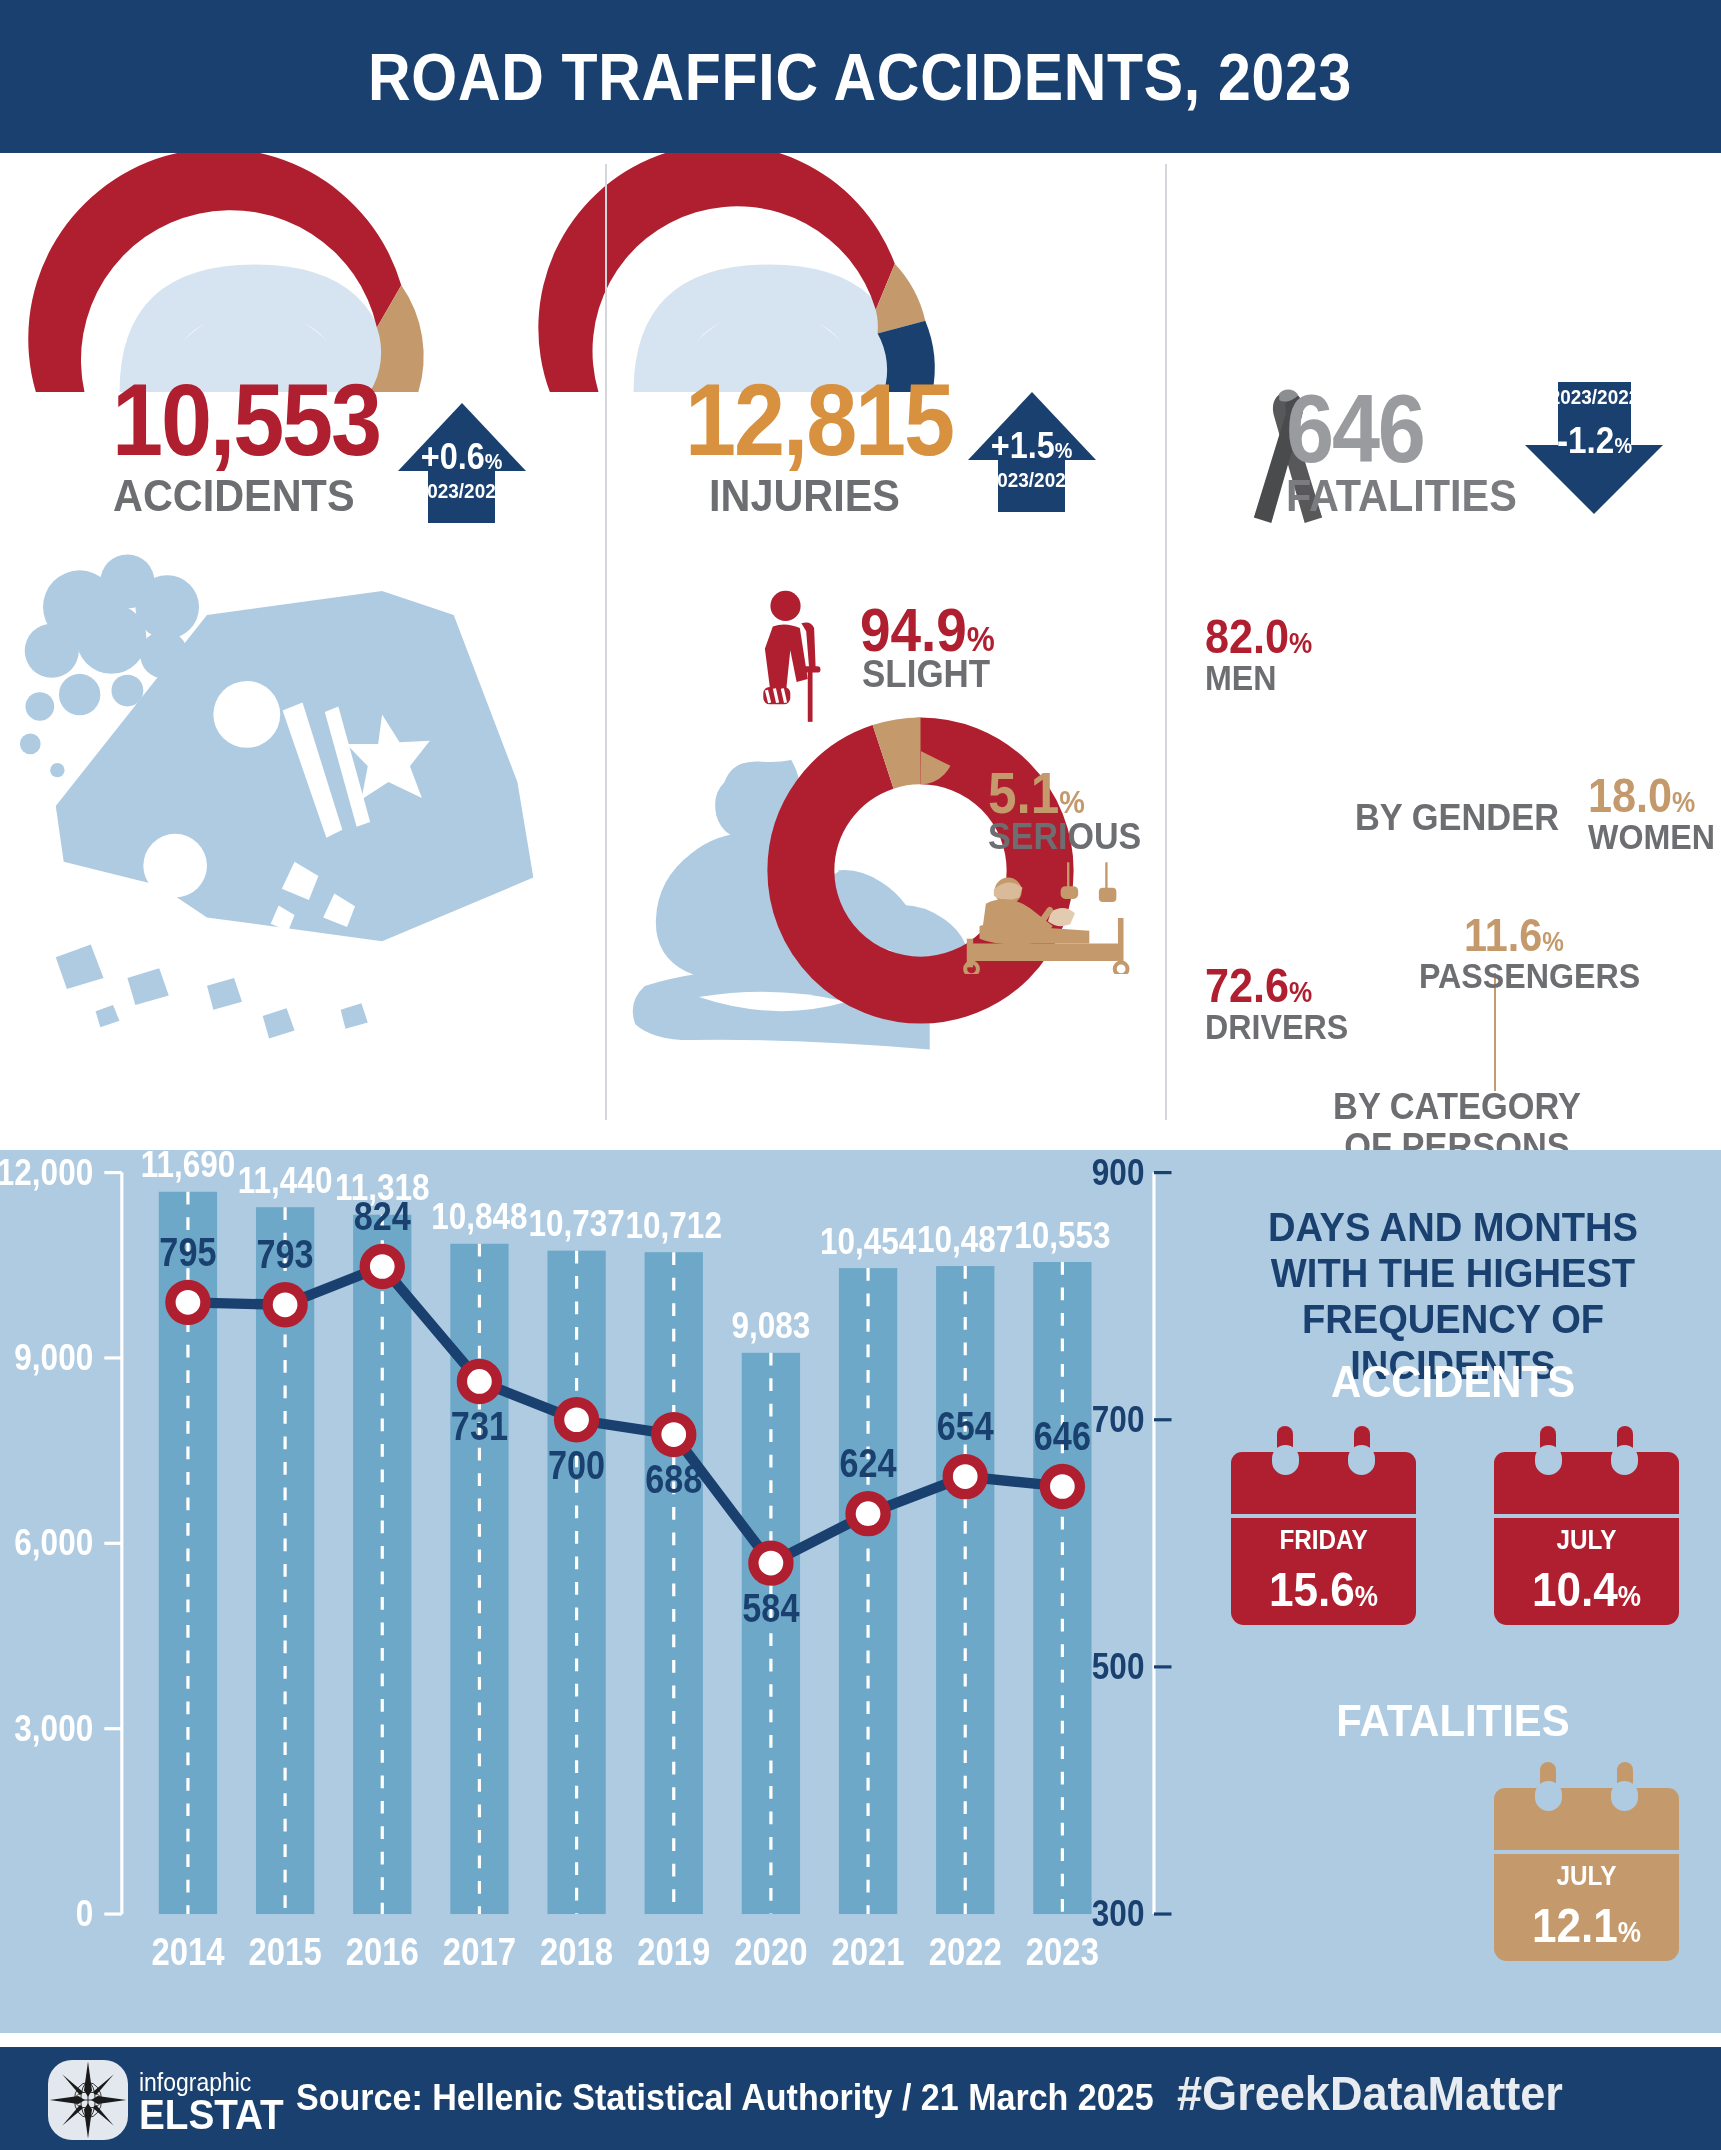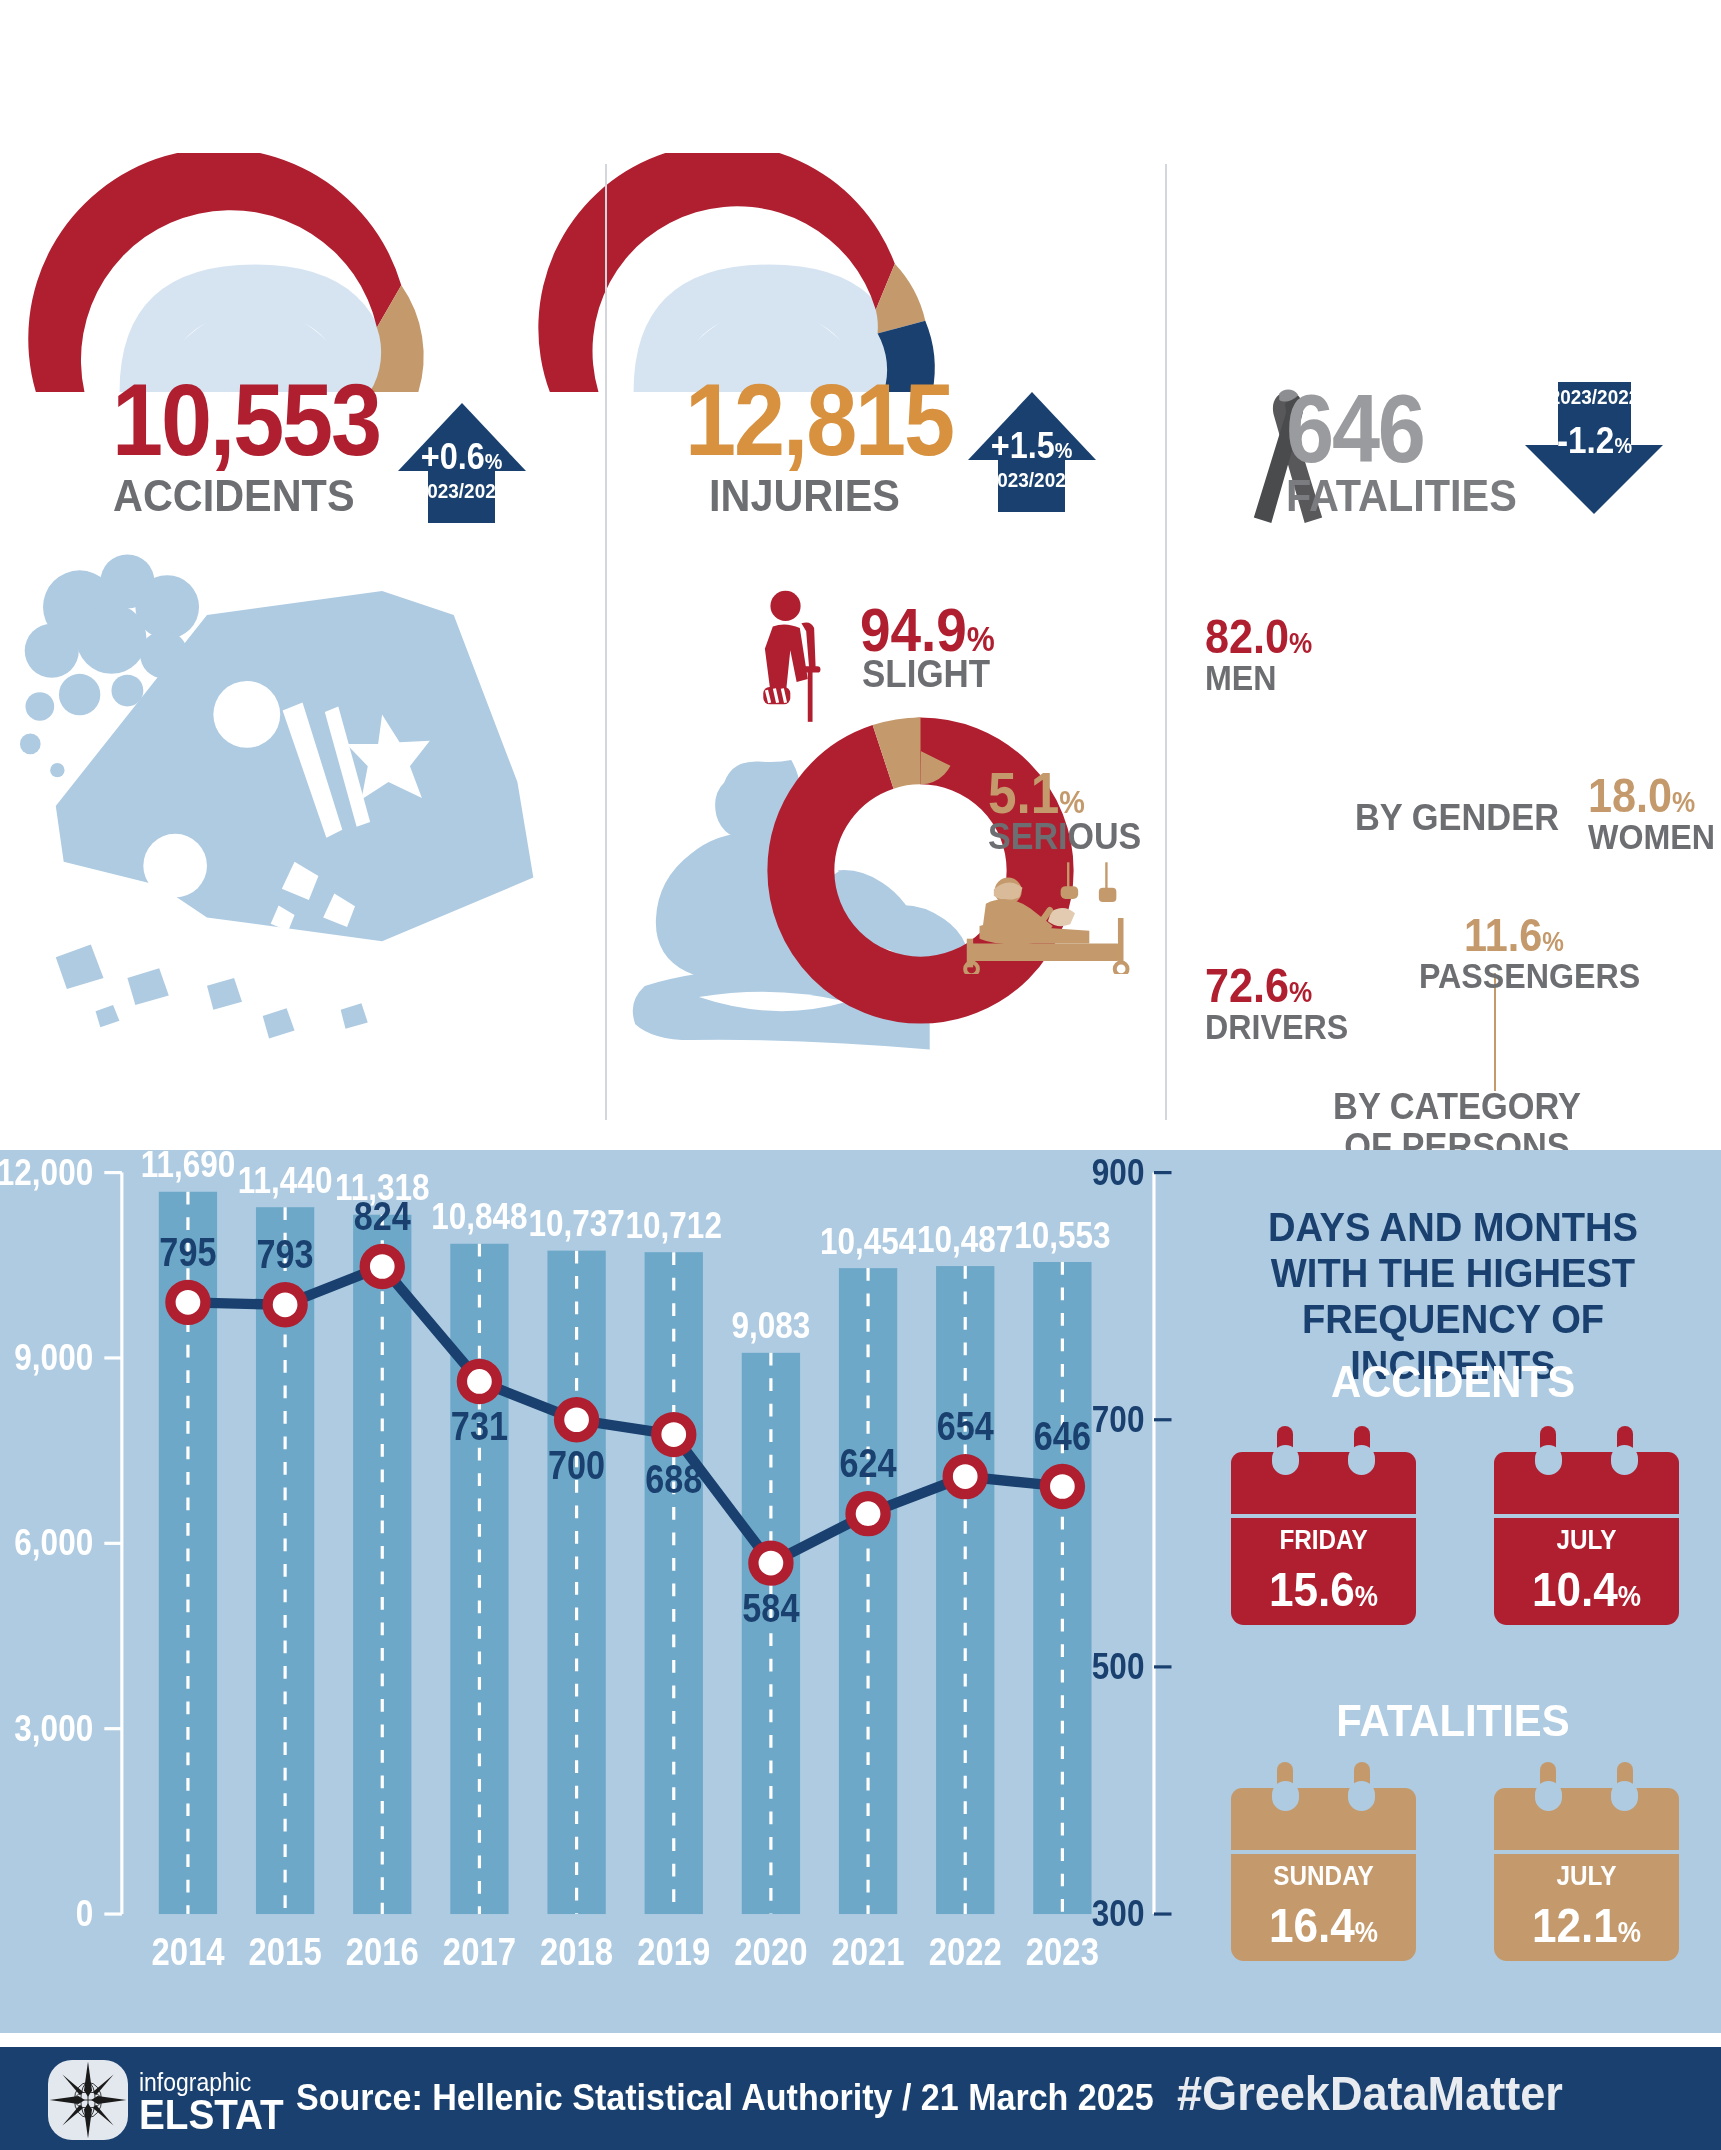--- a/index.html
+++ b/index.html
@@ -140,20 +140,23 @@
   #logo-txt2 { position:absolute; left:139px; top:2090px; color:#fff; font-size:43px; font-weight:bold; transform:scaleX(0.9); transform-origin:left center;}
   #source-txt { position:absolute; left:296px; top:2077px; color:#fff; font-size:37px; font-weight:bold; transform:scaleX(0.92); transform-origin:left center;}
   #hashtag { position:absolute; left:1177px; top:2065px; color:#e8ecf1; font-size:49px; font-weight:bold; transform:scaleX(0.92); transform-origin:left center;}
   .footer-strip { position:absolute; left:0; top:2033px; width:1721px; height:14.3px; background:#fff; }
 </style>
 </head>
 <body>
 
 <div id="page">
 
+  <div class="header">
+    <h1>ROAD TRAFFIC ACCIDENTS, 2023</h1>
+  </div>
 
   <div class="top">
     <div class="vdivider vdiv1"></div>
     <div class="vdivider vdiv2"></div>
 
     
     <div class="bignum" id="acc-num">10,553</div>
     <div class="stat-label" id="acc-lbl">ACCIDENTS</div>
     <div class="arrow-up" id="arrow-acc">
       <div class="tri"></div>
@@ -422,30 +425,20 @@
   <div class="cal red" id="cal-a1" style="left:1494px;top:1426px;">
     <div class="ring l"></div>
       <div class="ring r"></div>
       <div class="head"></div>
     <div class="hole l"></div>
       <div class="hole r"></div>
       <div class="body"></div>
     <div class="cname">JULY</div>
     <div class="cpct"><b>10.4</b><span>%</span></div>
   </div>
-  <div class="cal tan" id="cal-f0" style="left:1231px;top:1762px;">
-    <div class="ring l"></div>
-      <div class="ring r"></div>
-      <div class="head"></div>
-    <div class="hole l"></div>
-      <div class="hole r"></div>
-      <div class="body"></div>
-    <div class="cname">SUNDAY</div>
-    <div class="cpct"><b>16.4</b><span>%</span></div>
-  </div>
   <div class="cal tan" id="cal-f1" style="left:1494px;top:1762px;">
     <div class="ring l"></div>
       <div class="ring r"></div>
       <div class="head"></div>
     <div class="hole l"></div>
       <div class="hole r"></div>
       <div class="body"></div>
     <div class="cname">JULY</div>
     <div class="cpct"><b>12.1</b><span>%</span></div>
   </div>

